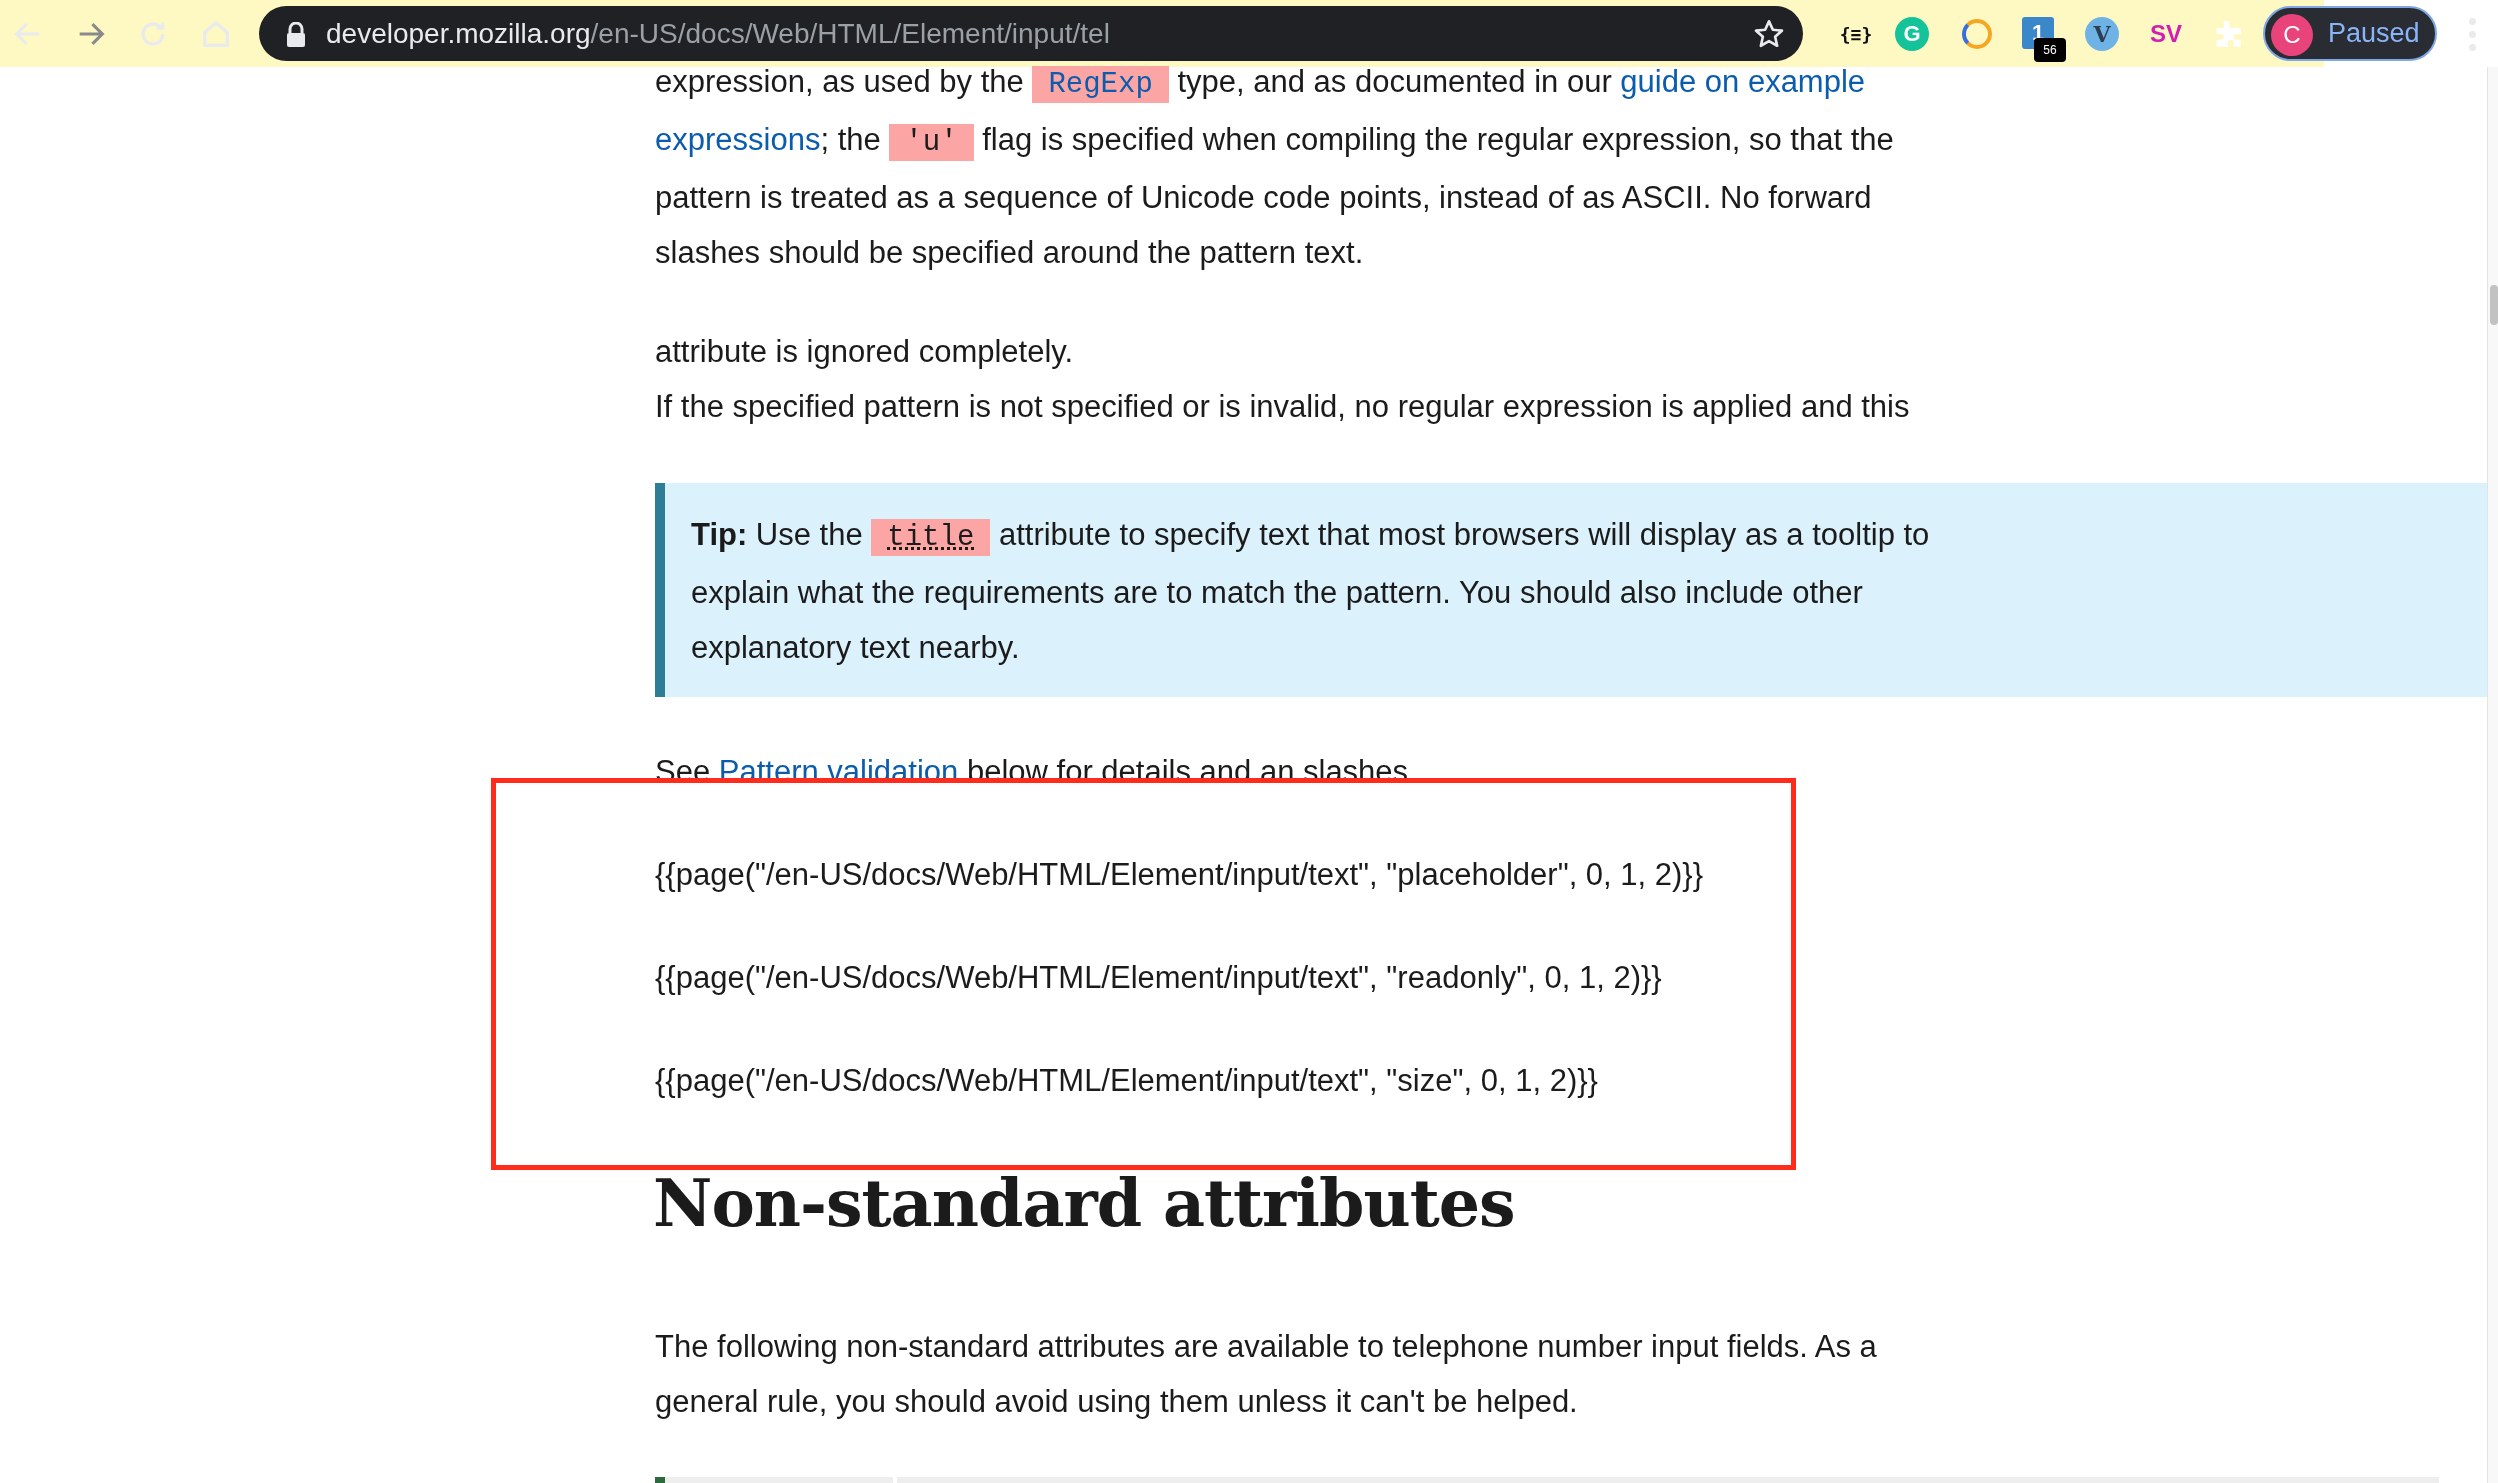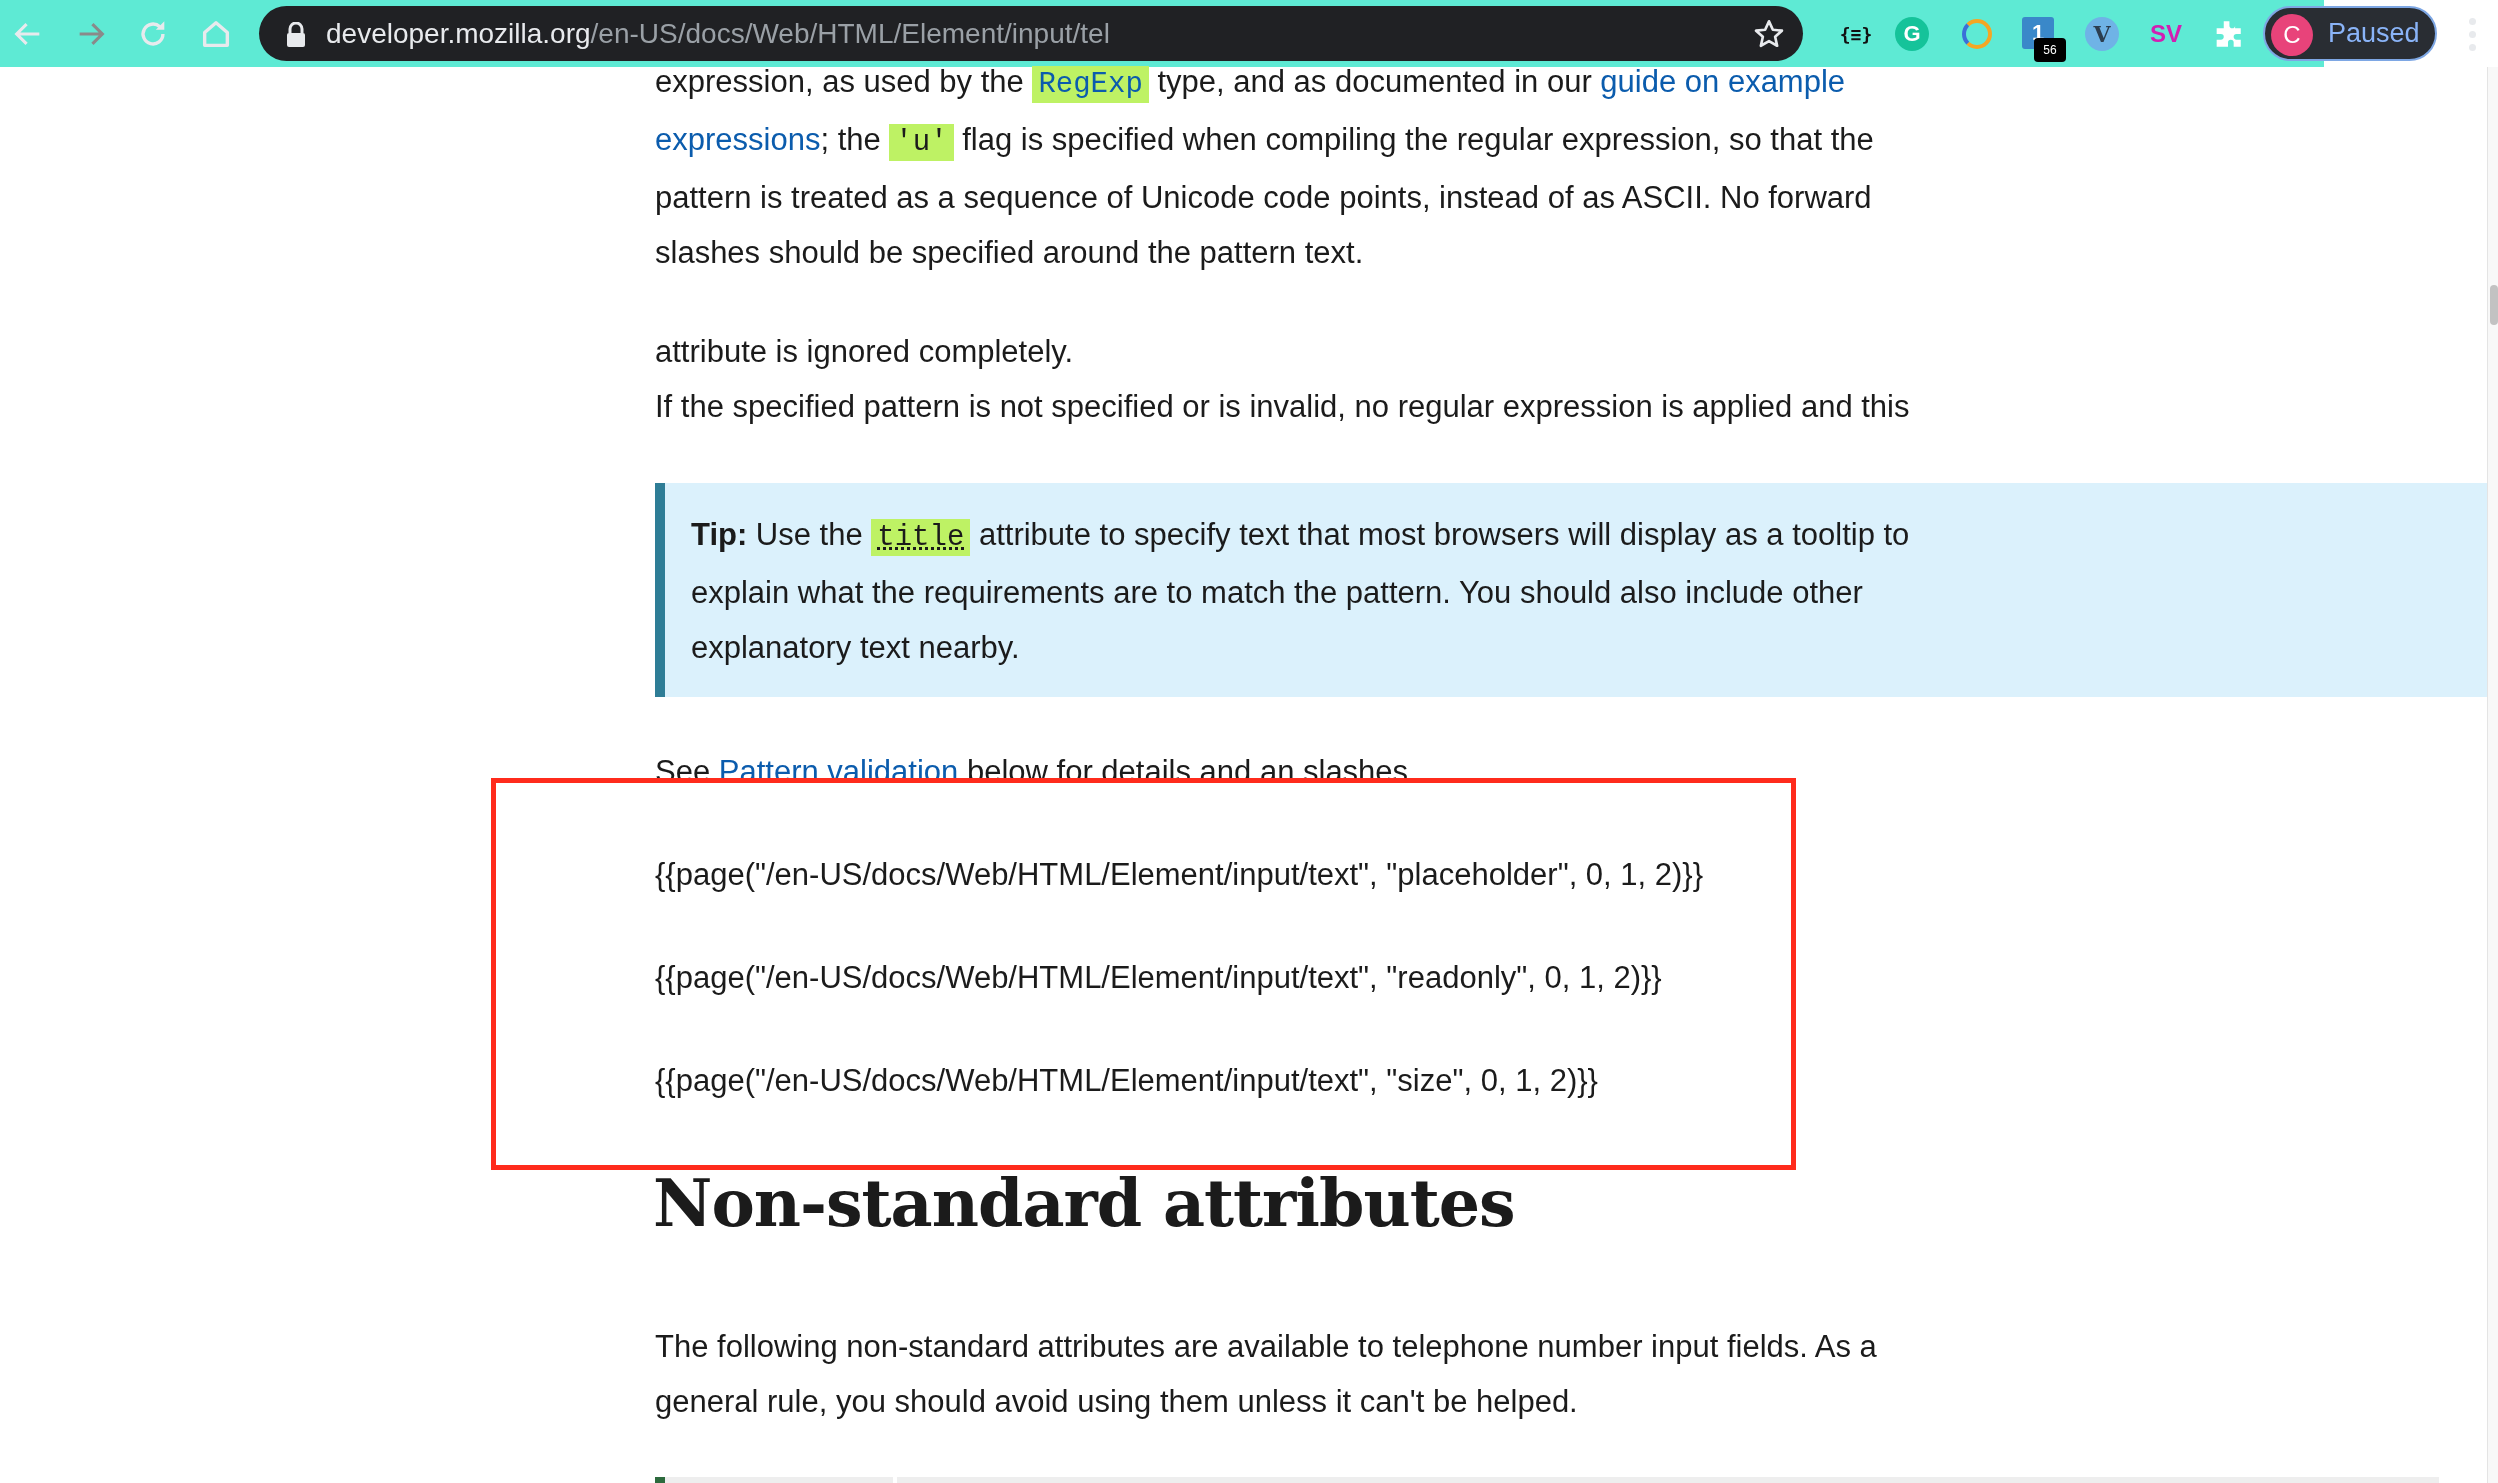--- a/index.html
+++ b/index.html
@@ -1,20 +1,20 @@
 <!DOCTYPE html>
 <html><head>
   <meta charset="utf-8">
   <style>
     * { box-sizing: border-box; margin: 0; padding: 0; }
     html, body { width: 2499px; height: 1483px; overflow: hidden; background: #ffffff; }
     body { position: relative; font-family: "Liberation Sans", sans-serif; }
 
     
-    .toolbar { position: absolute; left: 0; top: 0; width: 2324px; height: 67px; background: #5eead4; }
+    .toolbar { position: absolute; left: 0; top: 0; width: 2324px; height: 67px; background: #fef9c3; }
     .tb-icon { position: absolute; top: 14px; width: 40px; height: 40px; display: flex; align-items: center; justify-content: center; }
     .tb-icon svg { width: 34px; height: 34px; }
     .urlbar { position: absolute; left: 259px; top: 6px; width: 1544px; height: 55px; background: #202124; border-radius: 28px; }
     .lock { position: absolute; left: 26px; top: 16px; width: 22px; height: 26px; }
     .url-text { position: absolute; left: 67px; top: 0; line-height: 55px; font-size: 28px; color: #e8eaed; white-space: nowrap; }
     .url-text .host { color: #e8eaed; }
     .url-text .path { color: #9aa0a6; }
     .star { position: absolute; right: 18px; top: 12px; width: 32px; height: 32px; }
 
     .ext { position: absolute; top: 14px; height: 40px; display: flex; align-items: center; justify-content: center; }
@@ -29,21 +29,21 @@
     .profile { position: absolute; left: 2263px; top: 6px; width: 174px; height: 55px; border: 2px solid #7ea7e4; border-radius: 28px; background: #292d33; }
     .avatar { position: absolute; left: 6px; top: 6px; width: 42px; height: 42px; border-radius: 50%; background: #e8437a; color: #fff; font-size: 24px; display: flex; align-items: center; justify-content: center; }
     .profile-label { position: absolute; left: 63px; top: 0; line-height: 51px; font-size: 27px; color: #8ab4f8; }
     .menu { position: absolute; left: 2457px; top: 14px; width: 30px; height: 40px; display: flex; flex-direction: column; align-items: center; justify-content: center; gap: 6px; }
     .menu i { display: block; width: 7px; height: 7px; border-radius: 50%; background: #e8eaed; }
 
     
     .content { position: absolute; left: 655px; top: 67px; width: 1307px; color: #1b1b1b; font-size: 31px; line-height: 55px; }
     .p { position: absolute; left: 0; width: 1307px; }
     a.link { color: #0b5cad; text-decoration: none; }
-    code { font-family: "Liberation Mono", monospace; font-size: 29px; background: #bef264; padding: 2px 6px; }
+    code { font-family: "Liberation Mono", monospace; font-size: 29px; background: #fca5a5; padding: 2px 16px; }
     code.blue { color: #0b5cad; }
 
     .tip { position: absolute; left: 655px; top: 483px; width: 1988px; height: 214px; background: #dbf1fc; border-left: 10px solid #2e7d96; }
     .tip-text { position: absolute; left: 26px; top: 24px; width: 1307px; font-size: 31px; line-height: 55px; color: #1b1b1b; }
     .tip-text b { font-weight: bold; }
     .tip-text code { text-decoration: underline dotted; }
 
     .red-box { position: absolute; left: 491px; top: 778px; width: 1305px; height: 392px; border: 5px solid #ff2b1c; }
 
     .macro { position: absolute; left: 655px; font-size: 31px; line-height: 55px; color: #1b1b1b; white-space: nowrap; }

